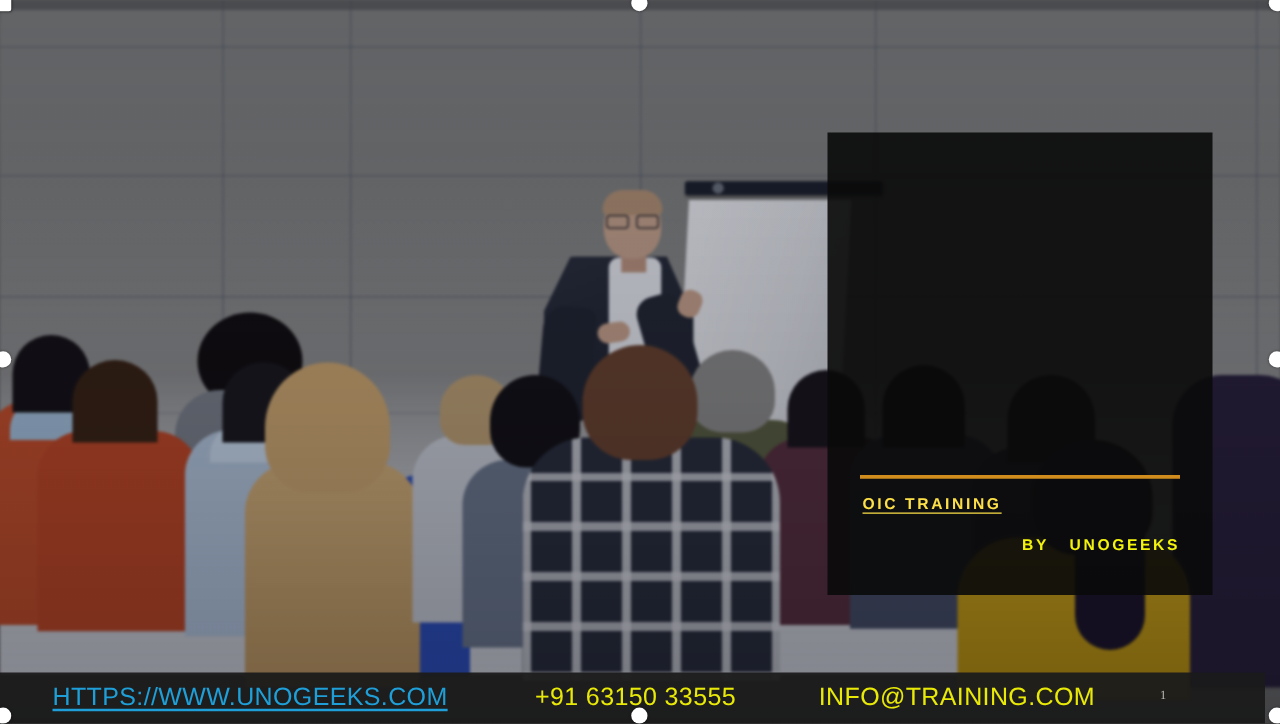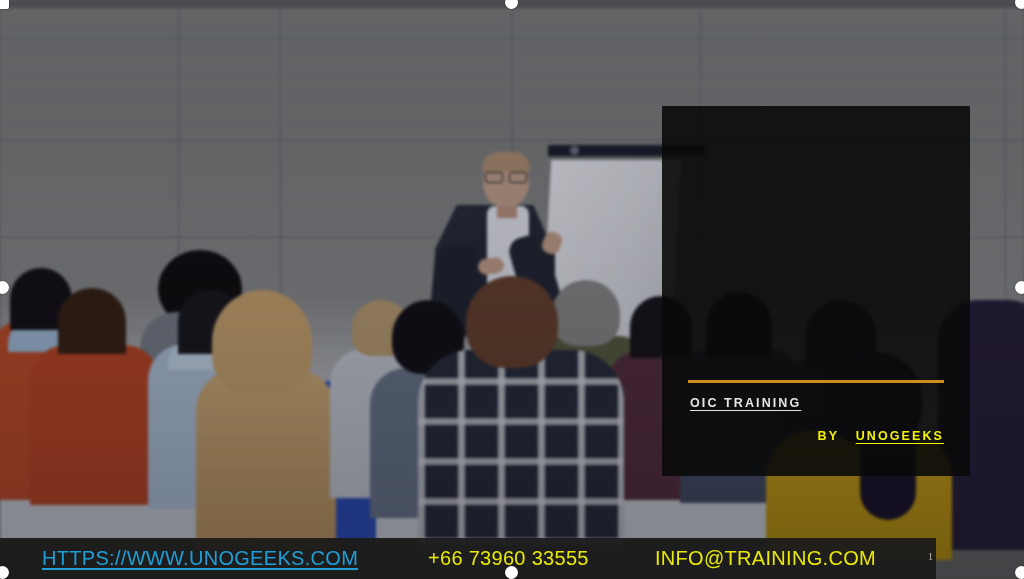--- a/index.html
+++ b/index.html
@@ -185,33 +185,33 @@
     font-size:41px; line-height:1.18; color:#ffffff;
     text-align:center; letter-spacing:.2px; padding:0 10px;
   }
   #panel-rule {
     position:absolute; left:26px; width:256px; top:274px; height:3px;
     background:#d08c1c;
   }
   #oic-label {
     position:absolute; left:28px; top:290px;
     font-size:12.5px; font-weight:bold; letter-spacing:2.1px;
-    color:#e5e5e5; text-decoration:underline; text-underline-offset:3px;
+    color:#fde047; text-decoration:underline; text-underline-offset:3px;
   }
   #by-line {
     position:absolute; right:26px; top:323px;
     font-size:12.5px; font-weight:bold; letter-spacing:2.1px; color:#f2f20d;
     white-space:nowrap;
   }
   #by-word { text-decoration:none; }
-  #brand-word { text-decoration:underline; text-underline-offset:3px;margin-top:40px; }
+  #brand-word { text-underline-offset:3px;margin-top:40px; }
 
   
   #footer-bar {
-    position:absolute; left:0; bottom:0; width:936px; height:41px;
+    position:absolute; left:0; bottom:0; width:1012px; height:41px;
     background:rgba(26,26,26,.93);
     display:flex; align-items:center;padding-left:24px;
   }
   #footer-url {
     position:absolute; left:42px; top:9px;
     font-size:20px; color:#1f9fd8; letter-spacing:.3px;
     text-decoration:underline; text-underline-offset:3px;
     white-space:nowrap;
   }
   #footer-phone {
@@ -339,21 +339,21 @@
 
     <div id="by-line">
       <span id="by-word">BY</span>
       <span>&nbsp;</span>
       <span id="brand-word">UNOGEEKS</span>
     </div>
   </div>
 
   <div id="footer-bar">
     <span id="footer-url">HTTPS://WWW.UNOGEEKS.COM</span>
-    <span id="footer-phone">+66 73960 33555</span>
+    <span id="footer-phone">+91 63150 33555</span>
     <span id="footer-email">INFO@TRAINING.COM</span>
   </div>
 
   <div id="page-number">1</div>
 
   <div class="handle sq h-tl"></div>
   <div class="handle h-tc"></div>
   <div class="handle h-tr"></div>
   <div class="handle h-ml"></div>
   <div class="handle h-mr"></div>

